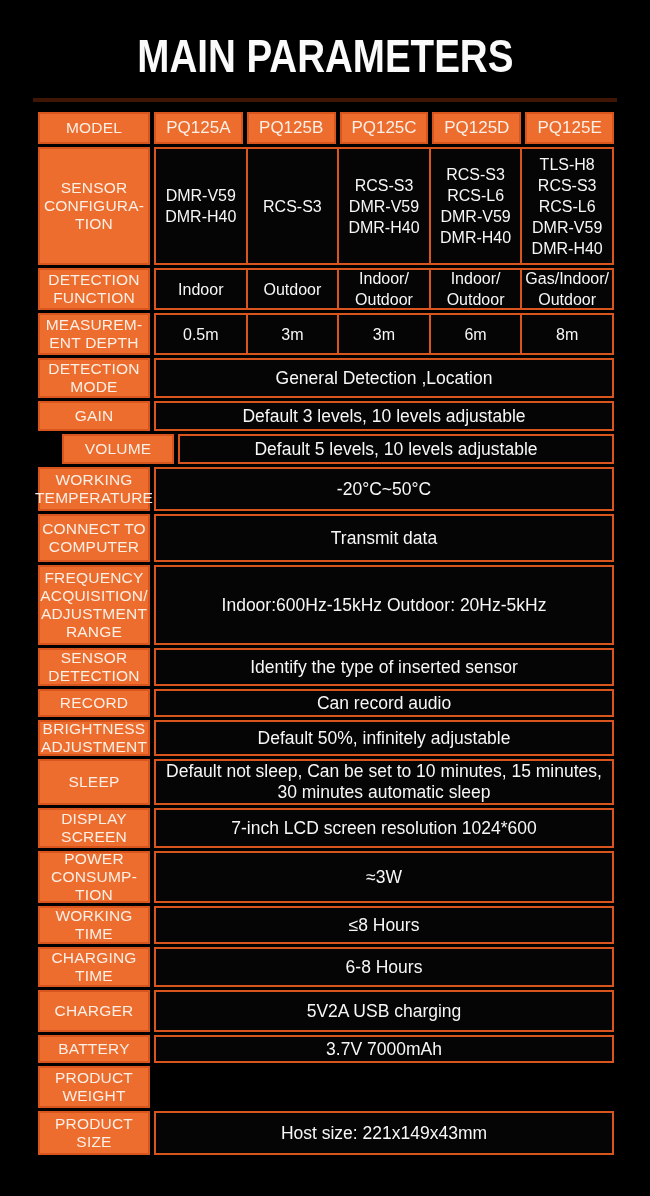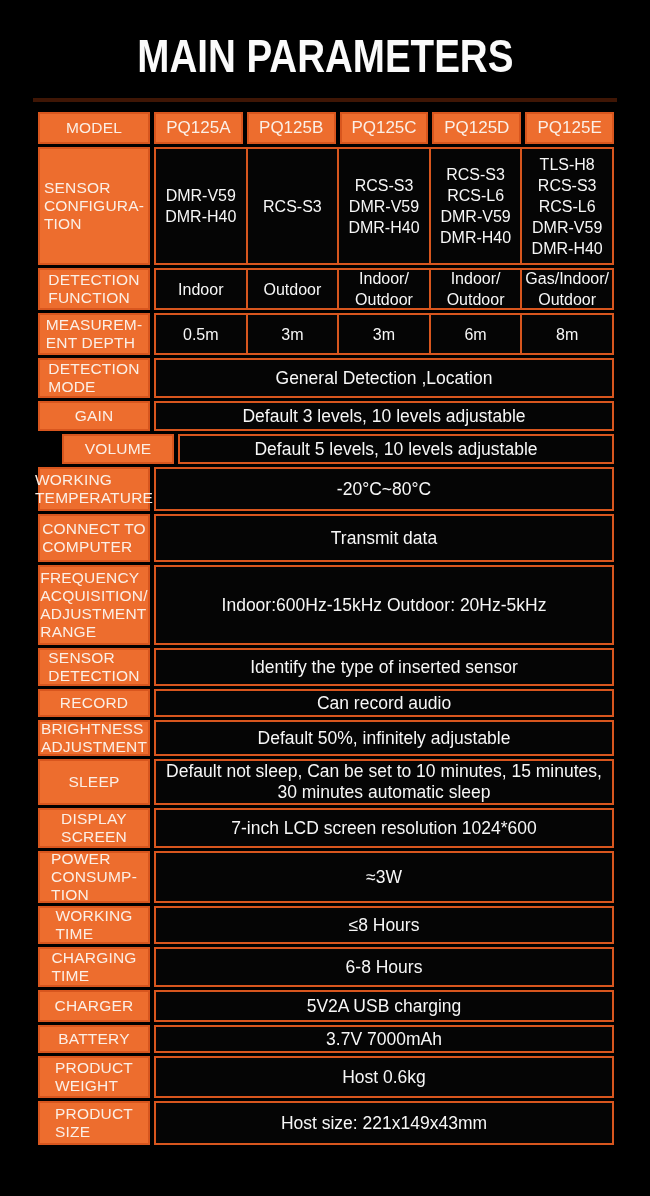--- a/index.html
+++ b/index.html
@@ -46,21 +46,21 @@
     align-items:stretch;
     margin-bottom:3px;
   }
   .label{
     width:112px;
     flex:0 0 112px;
     margin-right:4px;
     background:var(--accent);
     border:2px solid var(--cell-border);
     display:flex;align-items:center;justify-content:center;
-    text-align:left;
+    text-align:center;
     font-size:15.5px;line-height:18px;
     letter-spacing:0.2px;
     color:var(--label-text);
     white-space:pre-line;
   }
   .models{
     flex:1;display:flex;gap:4px;
   }
   .model-cell{
     flex:1;
@@ -174,21 +174,21 @@
     <div class="row" style="height: 30px; padding-left: 24px;">
       <div class="label">VOLUME</div>
       <div class="data">
         <div class="cell span">Default 5 levels, 10 levels adjustable</div>
       </div>
     </div>
     <div class="row" style="height: 44px;">
       <div class="label">WORKING
 TEMPERATURE</div>
       <div class="data">
-        <div class="cell span">-20°C~80°C</div>
+        <div class="cell span">-20°C~50°C</div>
       </div>
     </div>
     <div class="row" style="height: 48px;">
       <div class="label">CONNECT TO
 COMPUTER</div>
       <div class="data">
         <div class="cell span">Transmit data</div>
       </div>
     </div>
     <div class="row" style="height: 80px;">
@@ -249,38 +249,35 @@
         <div class="cell span">≤8 Hours</div>
       </div>
     </div>
     <div class="row" style="height: 40px;">
       <div class="label">CHARGING
 TIME</div>
       <div class="data">
         <div class="cell span">6-8 Hours</div>
       </div>
     </div>
-    <div class="row" style="height: 32px;">
+    <div class="row" style="height: 42px;">
       <div class="label">CHARGER</div>
       <div class="data">
         <div class="cell span">5V2A USB charging</div>
       </div>
     </div>
     <div class="row" style="height: 28px;">
       <div class="label">BATTERY</div>
       <div class="data">
         <div class="cell span">3.7V 7000mAh</div>
       </div>
     </div>
     <div class="row" style="height: 42px;">
       <div class="label">PRODUCT
 WEIGHT</div>
-      <div class="data">
-        <div class="cell span">Host 0.6kg</div>
-      </div>
     </div>
     <div class="row" style="height: 44px;">
       <div class="label">PRODUCT
 SIZE</div>
       <div class="data">
         <div class="cell span">Host size: 221x149x43mm</div>
       </div>
     </div>
   </div>
 

